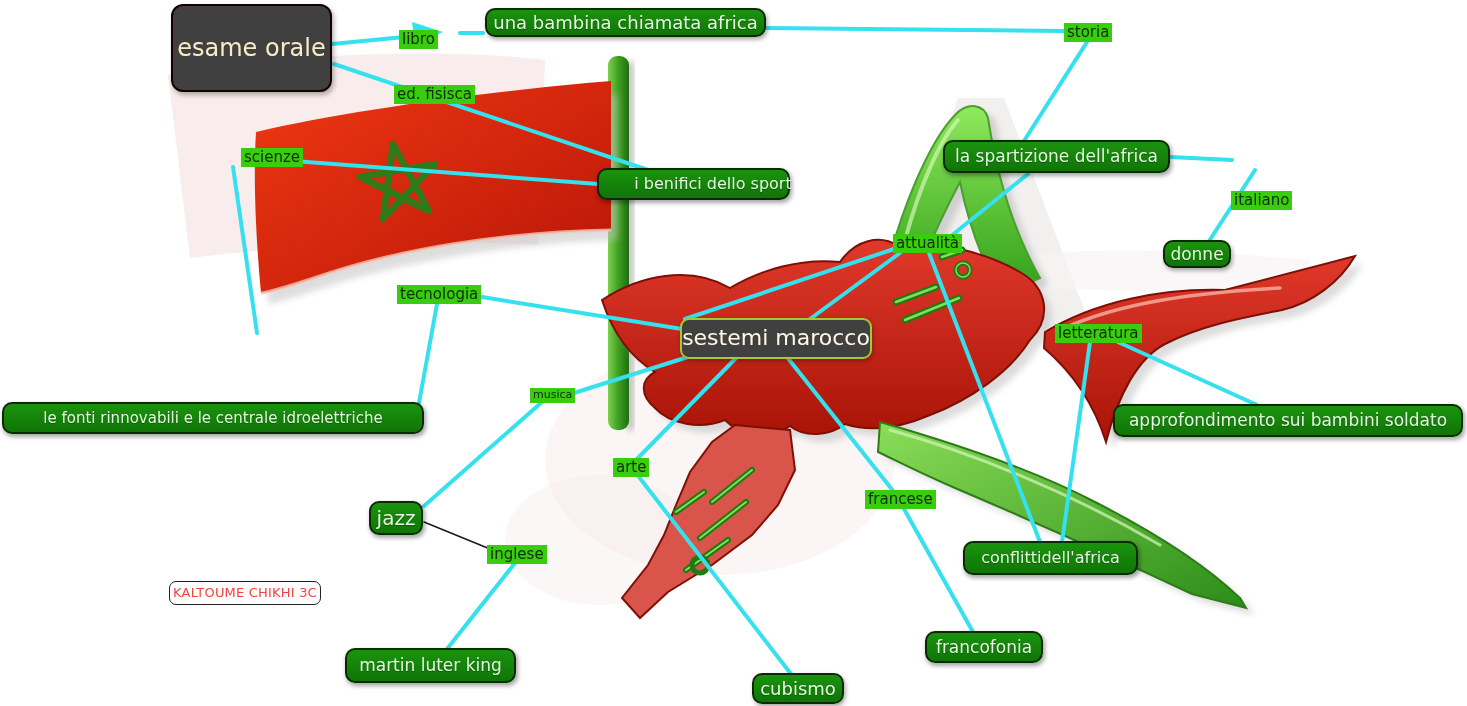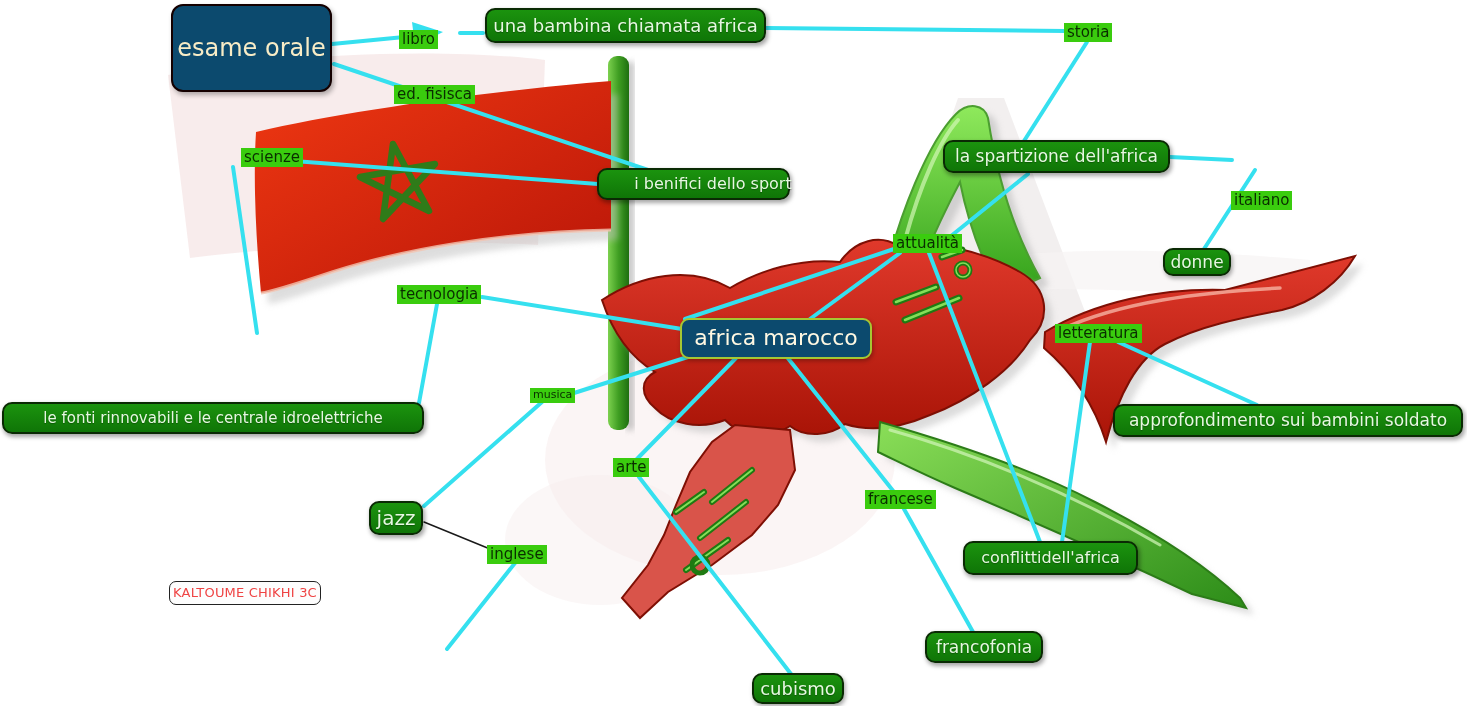--- a/index.html
+++ b/index.html
@@ -4,31 +4,31 @@
 <style>
   html,body{margin:0;padding:0;background:#fff;}
   #stage{position:relative;width:1467px;height:706px;background:#ffffff;overflow:hidden;
          font-family:"DejaVu Sans","Liberation Sans",sans-serif;}
   #stage svg{position:absolute;left:0;top:0;}
   .node{position:absolute;display:flex;align-items:center;justify-content:center;
         box-sizing:border-box;white-space:nowrap;line-height:1.1;}
   .topic{background:linear-gradient(180deg,#1b930e,#0f7507);color:#e6f8e1;
          border:2px solid #0a2a04;border-radius:10px;
          box-shadow:1.5px 2.5px 4px rgba(0,0,0,.35);text-shadow:0 1px 1px rgba(0,0,0,.3);}
-  .redbox{background:#0c4a6e;color:#f8ecc6;}
+  .redbox{background:#404040;color:#f8ecc6;}
   #n-esame{left:171px;top:4px;width:161px;height:88px;font-size:24px;
            border:2.5px solid #150000;border-radius:12px;box-shadow:2px 3px 5px rgba(0,0,0,.3);}
   #n-africa{left:680px;top:318px;width:192px;height:41px;font-size:22px;color:#fff8e2;
             border:2px solid #a6c832;border-radius:9px;box-shadow:1px 2px 4px rgba(0,0,0,.3);}
   .lbl{position:absolute;background:#3acc0e;color:#0a2e00;font-size:15px;
        padding:1px 3px;line-height:1.15;white-space:nowrap;}
-  #n-una-bambina{left:485px;top:8px;width:281px;height:35px;font-size:18px;}
+  #n-una-bambina{left:485px;top:8px;width:281px;height:29px;font-size:18px;}
   #n-spartizione{left:943px;top:140px;width:227px;height:33px;font-size:17px;}
   #n-benifici{left:597px;top:168px;width:193px;height:32px;font-size:16px;padding-left:39px;}
-  #n-donne{left:1163px;top:248px;width:68px;height:28px;font-size:17px;text-align:right;}
+  #n-donne{left:1163px;top:240px;width:68px;height:28px;font-size:17px;text-align:right;}
   #n-sestemi{left:156px;top:332px;width:205px;height:31px;font-size:16px;}
   #n-fonti{left:2px;top:402px;width:422px;height:32px;font-size:15px;}
   #n-approfondimento{left:1113px;top:404px;width:350px;height:33px;font-size:17px;}
   #n-jazz{left:369px;top:501px;width:54px;height:34px;font-size:20px;}
   #n-conflitti{left:963px;top:541px;width:175px;height:34px;font-size:16px;}
   #n-francofonia{left:925px;top:631px;width:118px;height:32px;font-size:17px;}
   #n-martin{left:345px;top:648px;width:171px;height:35px;font-size:17px;}
   #n-cubismo{left:752px;top:673px;width:92px;height:31px;font-size:18px;}
   #n-kaltoume{left:169px;top:581px;width:152px;height:24px;font-size:13px;
               background:#fdfdfd;color:#ef4444;border:1.6px solid #222;border-radius:7px;letter-spacing:.2px;}
@@ -136,31 +136,32 @@
     <line x1="639" y1="477" x2="791" y2="674"></line>
     <line x1="787" y1="357" x2="894" y2="492"></line>
     <line x1="904" y1="509" x2="973" y2="632"></line>
     <line x1="1090" y1="342" x2="1062" y2="542"></line>
     <line x1="1118" y1="342" x2="1257" y2="405"></line>
     <line x1="424" y1="522" x2="490" y2="549" stroke="#1a1a1a" stroke-width="1.5"></line>
     <line x1="515" y1="563" x2="447" y2="649"></line>
   </svg>
 
   <div class="node redbox" id="n-esame">esame orale</div>
-  <div class="node redbox" id="n-africa">africa marocco</div>
+  <div class="node redbox" id="n-africa">sestemi marocco</div>
 
   <div class="node topic" id="n-una-bambina">una bambina chiamata africa</div>
   <div class="node topic" id="n-spartizione">la spartizione dell'africa</div>
   <div class="node topic" id="n-benifici">i benifici dello sport</div>
   <div class="node topic" id="n-donne">donne</div>
   <div class="node topic" id="n-fonti">le fonti rinnovabili e le centrale idroelettriche</div>
   <div class="node topic" id="n-approfondimento">approfondimento sui bambini soldato</div>
   <div class="node topic" id="n-jazz">jazz</div>
   <div class="node topic" id="n-conflitti">conflittidell'africa</div>
   <div class="node topic" id="n-francofonia">francofonia</div>
+  <div class="node topic" id="n-martin">martin luter king</div>
   <div class="node topic" id="n-cubismo">cubismo</div>
 
   <span class="lbl" id="l-libro">libro</span>
   <span class="lbl" id="l-storia">storia</span>
   <span class="lbl" id="l-edfisisca">ed. fisisca</span>
   <span class="lbl" id="l-scienze">scienze</span>
   <span class="lbl" id="l-italiano">italiano</span>
   <span class="lbl" id="l-attualita">attualità</span>
   <span class="lbl" id="l-tecnologia">tecnologia</span>
   <span class="lbl" id="l-letteratura">letteratura</span>

